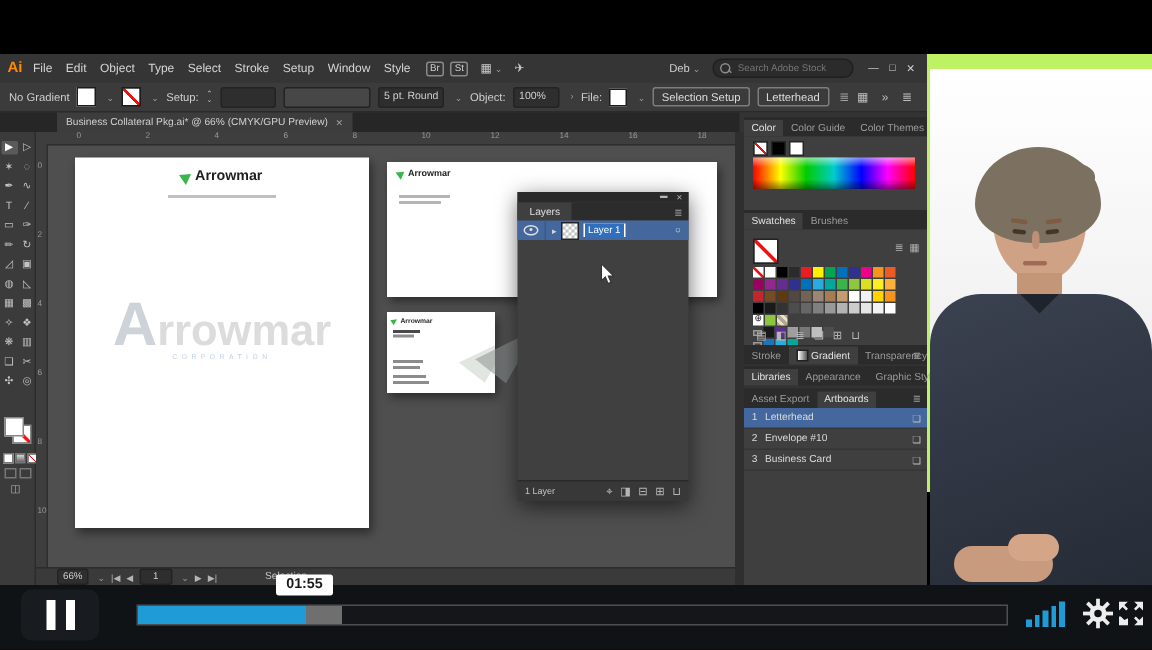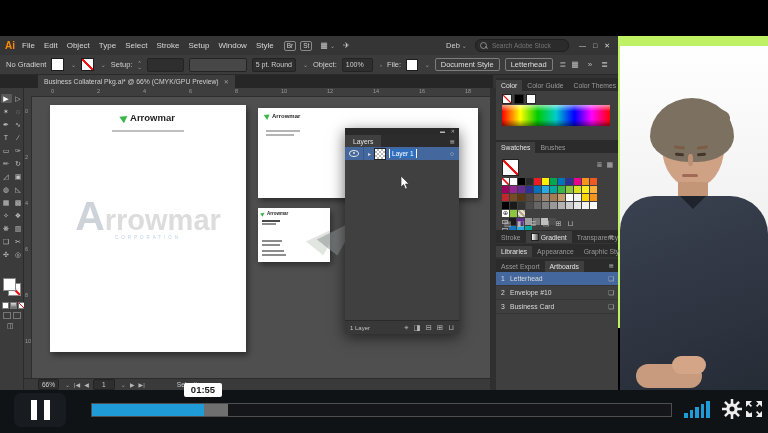--- a/index.html
+++ b/index.html
@@ -262,21 +262,21 @@
       </span>
       <span class="chev">⌄</span>
       <span class="cb-label">Object:</span>
       <span class="ddark" style="width:24px;">
         <span>100%</span>
       </span>
       <span class="chev">›</span>
       <span class="cb-label">File:</span>
       <span class="swatchbox" style="width:10px;height:10px;"></span>
       <span class="chev">⌄</span>
-      <span class="cb-btn">Document Style</span>
+      <span class="cb-btn">Selection Setup</span>
       <span class="cb-btn">Letterhead</span>
       <span class="chev" style="font-size:8px;">≣</span>
       <div class="cb-right">
         <span class="picon">▦</span>
         <span class="picon">»</span>
         <span class="picon">≣</span>
       </div>
     </div>
 
     <div class="abs" id="tabbar">

